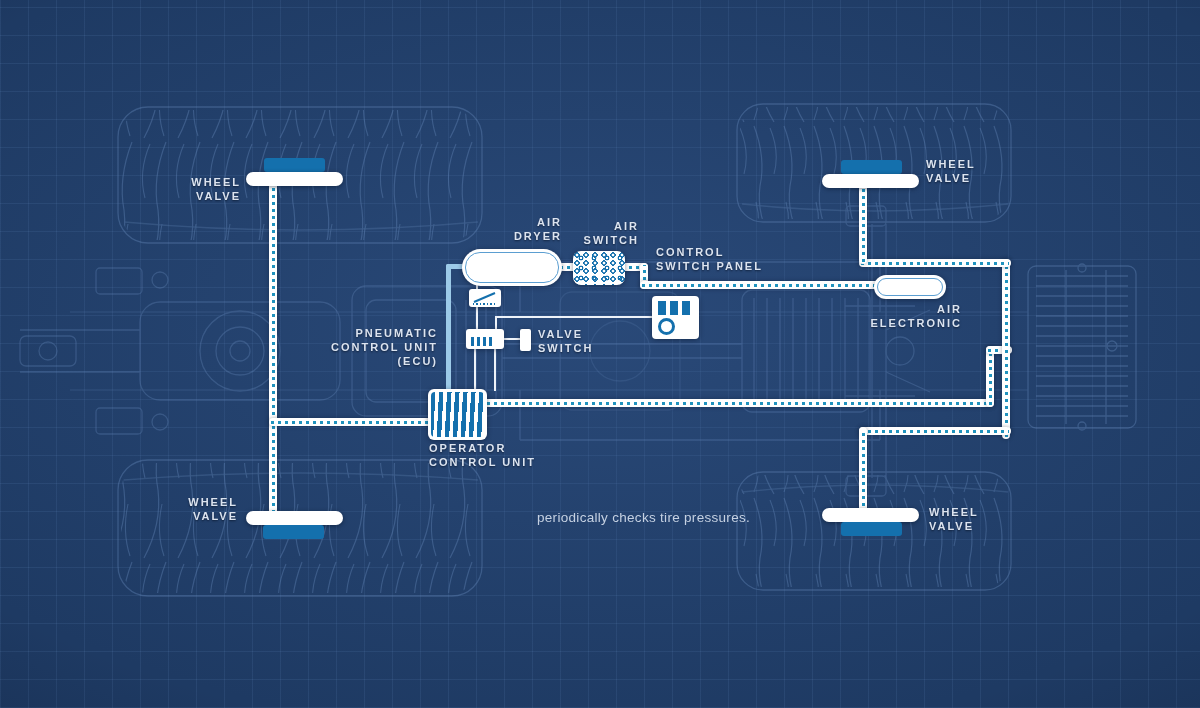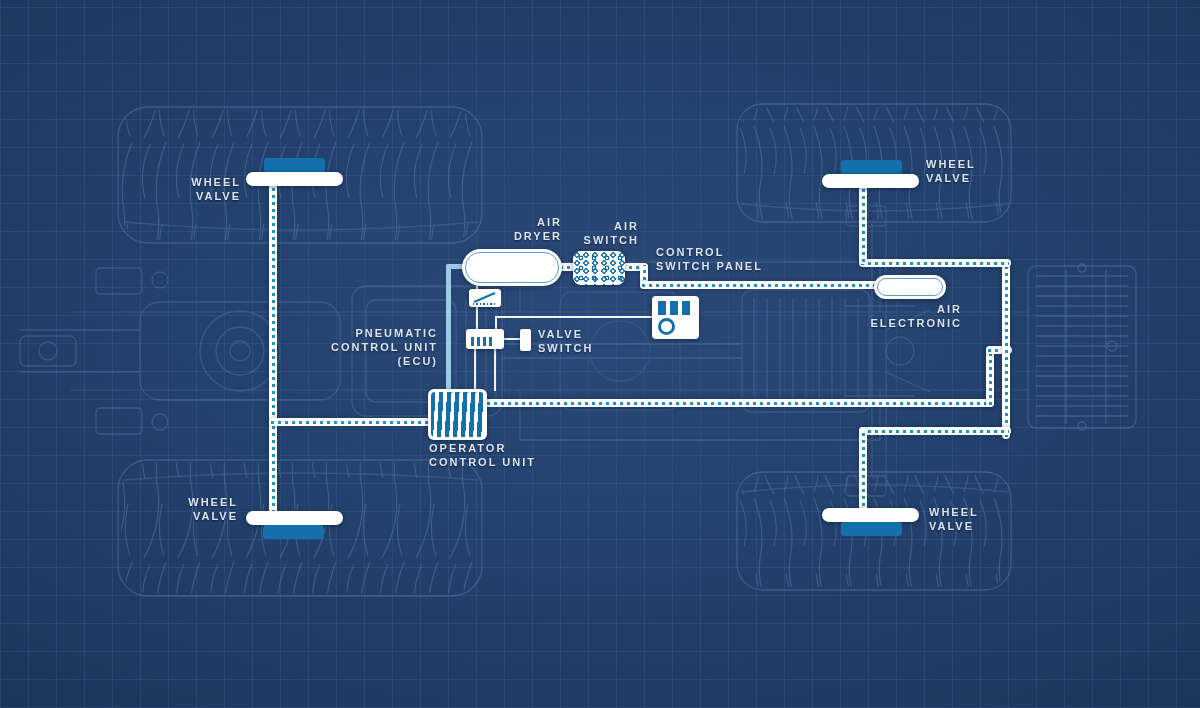--- a/index.html
+++ b/index.html
@@ -262,15 +262,16 @@
   <div class="lbl" style="left:429px;top:441px">
     <div>OPERATOR</div>
     <div>CONTROL UNIT</div>
   </div>
   <div class="lbl c" style="left:858px;top:302px;width:104px">
     <div>AIR</div>
     <div>ELECTRONIC</div>
   </div>
 
   <div class="caption" style="left:537px;top:508px">
+    <div>periodically checks tire pressures.</div>
   </div>
 
 </div>
 
 </body></html>

